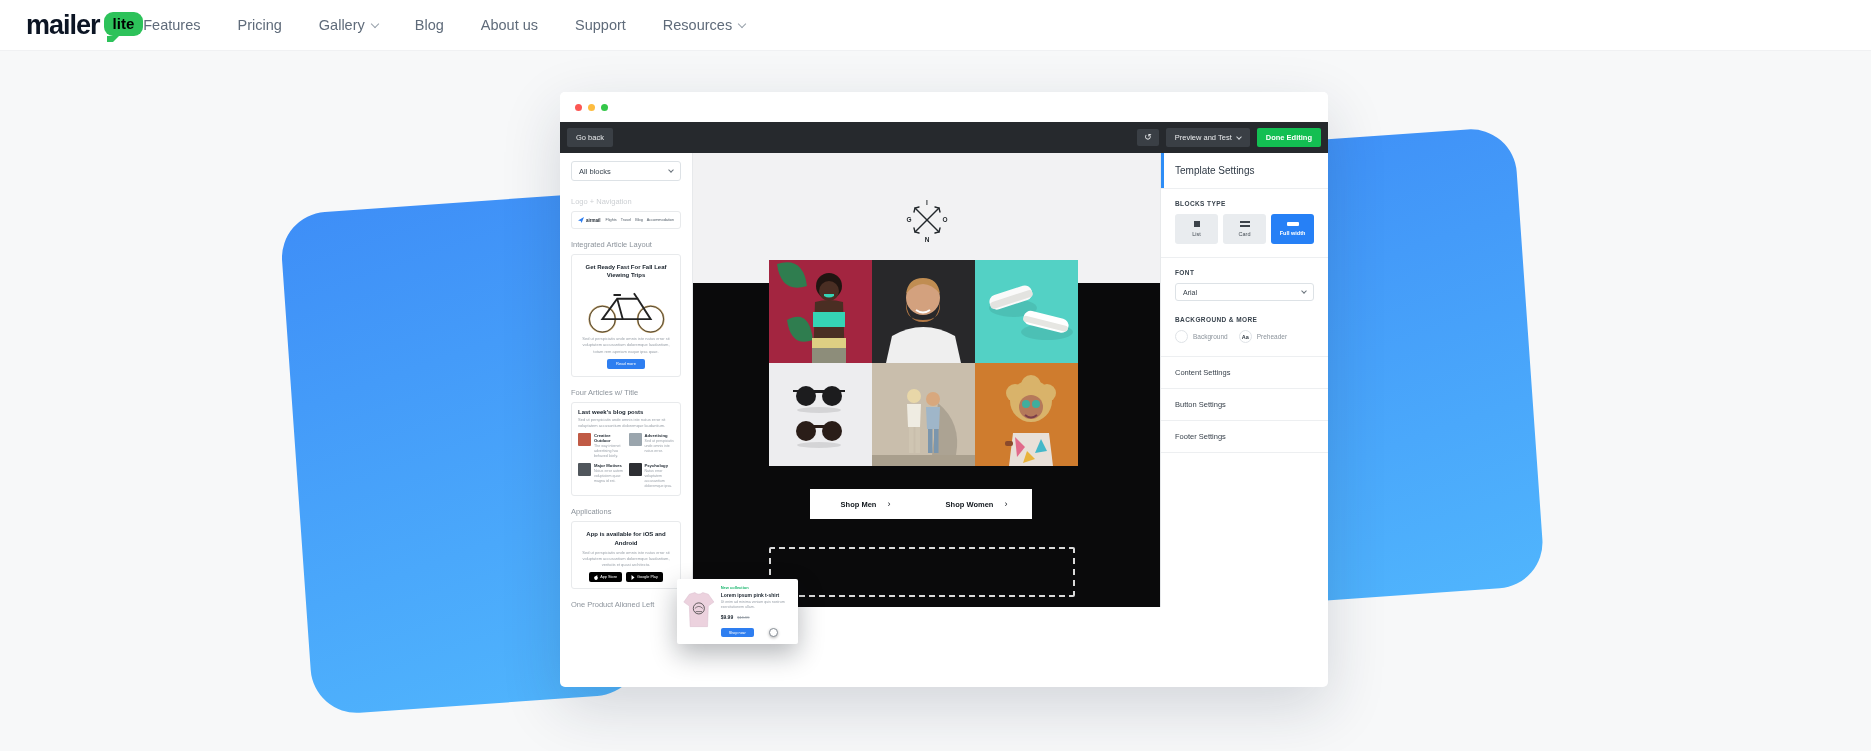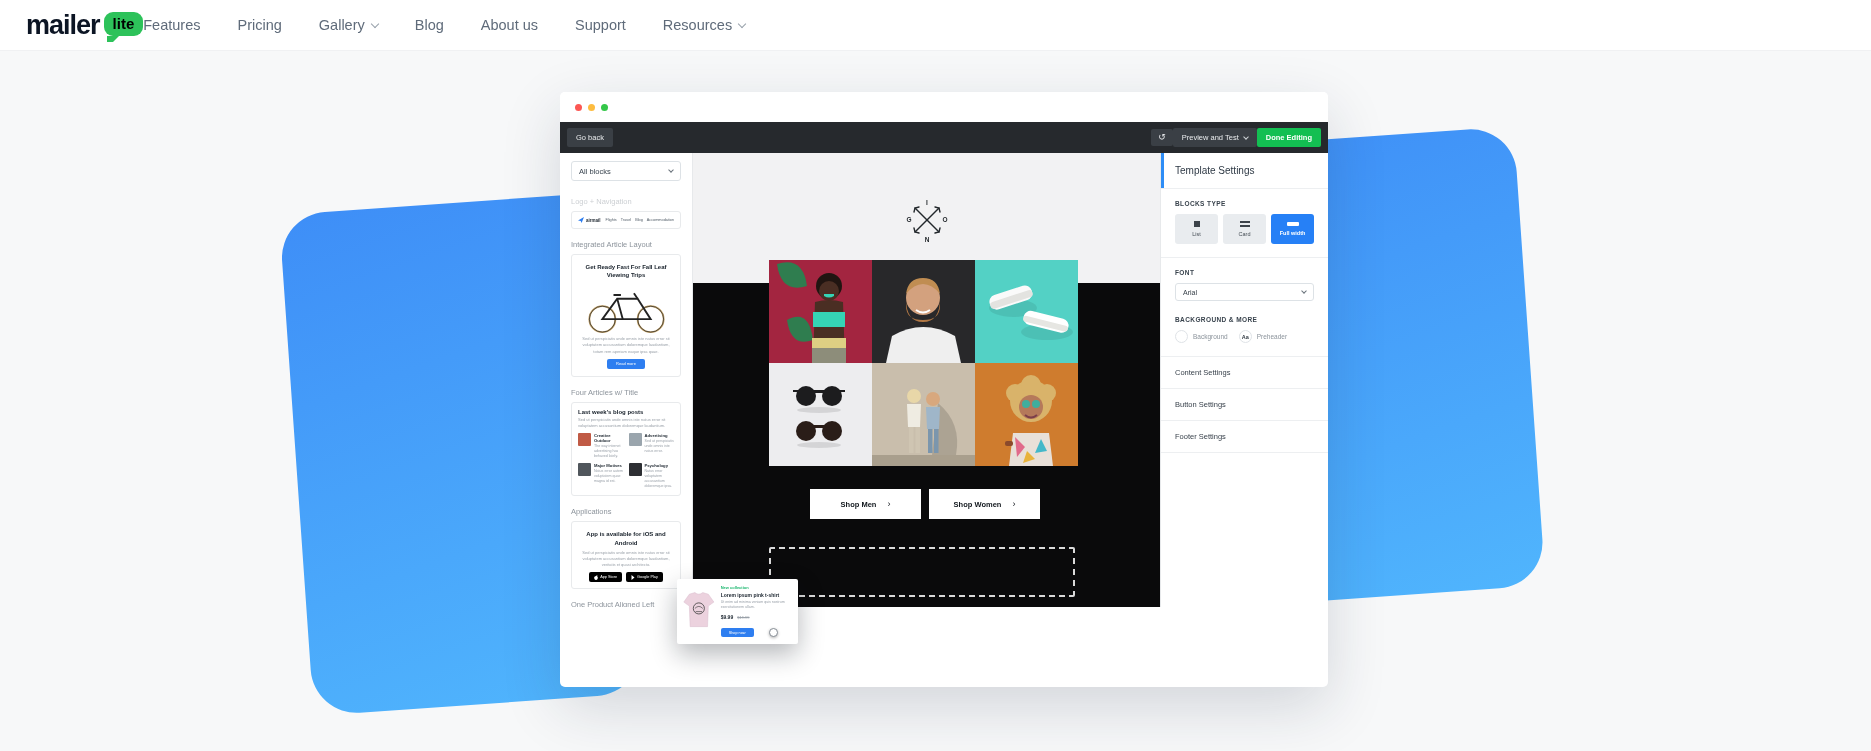--- a/index.html
+++ b/index.html
@@ -22,21 +22,21 @@
 
   
   .shape{position:absolute;border-radius:46px;background:linear-gradient(165deg,#3e8ef7 0%,#50b5fd 100%);z-index:1}
   .shape-left{left:296px;top:203px;width:330px;height:502px;transform:rotate(-4deg)}
   .shape-right{left:1148px;top:139px;width:382px;height:460px;transform:rotate(-4deg)}
 
   
   .window{position:absolute;left:560px;top:92px;width:768px;height:595px;background:#fff;border-radius:5px;box-shadow:0 20px 60px rgba(25,39,61,.16);z-index:2;overflow:hidden}
   .titlebar{height:30px;display:flex;align-items:center;gap:6px;padding-left:15px;background:#fff}
   .dot{width:7px;height:7px;border-radius:50%}
-  .toolbar{height:31px;background:#26292d;display:flex;align-items:center;padding:0 7px}
+  .toolbar{height:31px;background:#26292d;display:flex;align-items:center;gap:7px;padding:0 7px}
   .tbtn{background:#3a3f45;color:#e9ebed;font-size:7.5px;border-radius:2px;padding:5px 9px;display:flex;align-items:center;cursor:pointer;white-space:nowrap}
   .tbtn .chev2{display:inline-block;width:4px;height:4px;border-right:1px solid #cfd3d7;border-bottom:1px solid #cfd3d7;transform:rotate(45deg);margin-left:5px;margin-top:-2px}
   .tbtn-icon{padding:4px 7px;font-size:9px;line-height:1}
   .tbtn-done{background:#13bf52;color:#fff;font-weight:bold}
   .tb-spacer{flex:1}
 
   .editor-body{display:flex;height:454px}
 
   
   .lsb{width:133px;background:#fff;border-right:1px solid #e7e9eb;padding:8px 11px 0;overflow:hidden;position:relative}
@@ -73,21 +73,21 @@
   .price{font-size:5px;font-weight:bold;color:#1a242e}
   .oldprice{font-size:4px;color:#9aa1a9;text-decoration:line-through}
   .pbtn{display:inline-block;background:#2e7ef0;color:#fff;font-size:3.8px;padding:2.5px 8px;border-radius:2px;margin-top:3px;cursor:pointer}
 
   
   .canvas{position:relative;flex:1;background:#0a0a0b;overflow:hidden}
   .canvas-top{position:absolute;top:0;left:0;right:0;height:130px;background:#f2f2f3}
   .xlogo{position:absolute;top:44px;left:50%;transform:translateX(-50%)}
   .pgrid{position:absolute;left:76px;top:107px;width:309px;height:206px;display:grid;grid-template-columns:repeat(3,103px);grid-template-rows:repeat(2,103px)}
   .pgrid svg{display:block}
-  .shoprow{position:absolute;left:117px;top:336px;display:flex;gap:8px}
+  .shoprow{position:absolute;left:117px;top:336px;display:flex;gap:0}
   .shopbtn{width:111px;height:30px;background:#fff;display:flex;align-items:center;justify-content:center;gap:11px;font-size:7.5px;font-weight:bold;color:#10161c;cursor:pointer}
   .shopbtn .arr{font-size:9px;font-weight:normal}
   .dropzone{position:absolute;left:76px;top:394px;width:306px;height:50px;border:2px dashed rgba(255,255,255,.85);border-radius:2px}
 
   
   .rsb{width:168px;background:#fff;border-left:1px solid #e7e9eb;position:relative}
   .rsb-title{position:relative;padding:12px 14px;font-size:10px;color:#2e3945;border-bottom:1px solid #edeff1;cursor:pointer}
   .rsb-title::before{content:"";position:absolute;left:0;top:0;bottom:0;width:3px;background:#2e8df6}
   .rsb-sec{padding:11px 14px 13px;border-bottom:1px solid #edeff1}
   .rsb-sec.nb{border-bottom:none;padding-bottom:4px}

